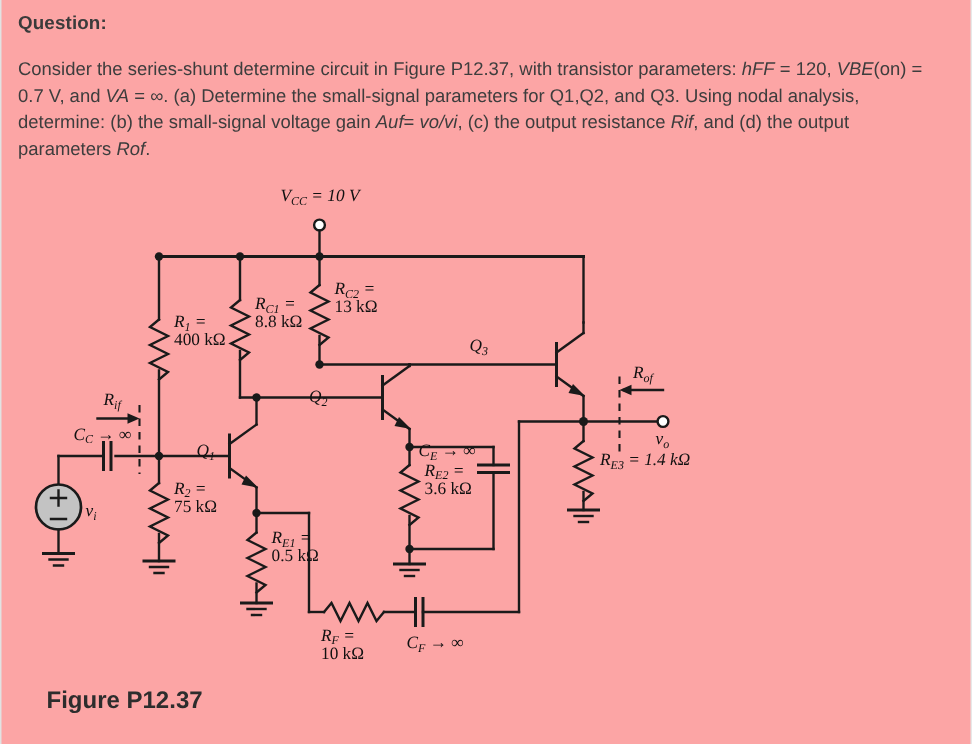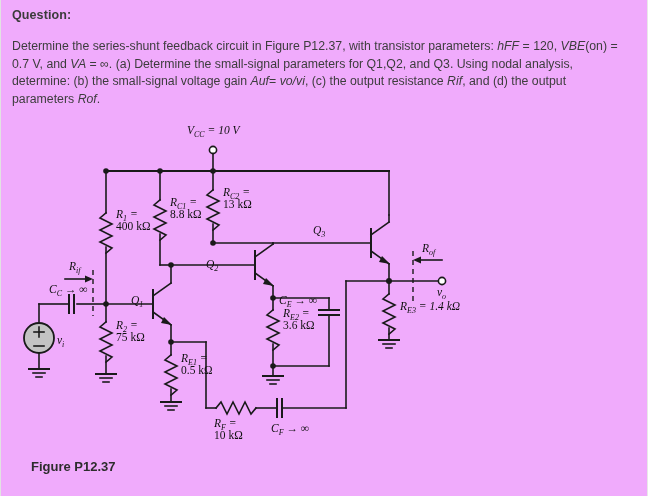--- a/index.html
+++ b/index.html
@@ -13,21 +13,21 @@
     font-family: "Liberation Sans", sans-serif;
     color: #333333;
     overflow: hidden;
     position: relative;
   }
   #page {
     position: absolute;
     left: 0; top: 0;
     width: 648px;
     height: 496px;
-    background: #f0abfc;
+    background: #fca5a5;
     border-left: 1px solid #e2e2e2;
     border-right: 1px solid #e8e8e8;
     box-sizing: border-box;
   }
   .q-heading {
     position: absolute;
     left: 11px;
     top: 8px;
     font-size: 12.5px;
     font-weight: bold;
@@ -42,42 +42,42 @@
     font-size: 12.3px;
     line-height: 17.5px;
     color: #3d3d3d;
     text-align: left;
   }
   .q-body i { font-style: italic; }
   .fig-caption {
     position: absolute;
     left: 30px;
     top: 459px;
-    font-size: 13px;
+    font-size: 16px;
     font-weight: bold;
     color: #2d2d2d;
   }
   #circuit-area {
     position: absolute;
     left: 0;
     top: 118px;
     width: 592px;
     height: 330px;
   }
   svg { display: block; }
 </style>
 </head>
 <body>
 
 <div id="page">
 
   <div class="q-heading">Question:</div>
 
   <div class="q-body">
-    <span>Determine the series-shunt feedback circuit in Figure P12.37, with transistor parameters: </span><i>hFF</i><span> = 120,</span>
+    <span>Consider the series-shunt determine circuit in Figure P12.37, with transistor parameters: </span><i>hFF</i><span> = 120,</span>
     <i>VBE</i><span>(on) = 0.7 V, and </span><i>VA</i><span> = ∞. (a) Determine the small-signal parameters for Q1,Q2, and Q3. Using nodal</span>
     <span>analysis, determine: (b) the small-signal voltage gain </span><i>Auf</i><span>= </span><i>vo/vi</i><span>, (c) the output resistance </span><i>Rif</i><span>, and (d) the</span>
     <span>output parameters </span><i>Rof</i><span>.</span>
   </div>
 
   <div id="circuit-area">
     <svg width="648" height="330" viewBox="0 0 648 330" xmlns="http://www.w3.org/2000/svg">
       <style>
         .w { stroke:#1a1a1a; stroke-width:1.6; fill:none; stroke-linecap:square; }
         .wt { stroke:#1a1a1a; stroke-width:2.0; fill:none; stroke-linecap:square; }

